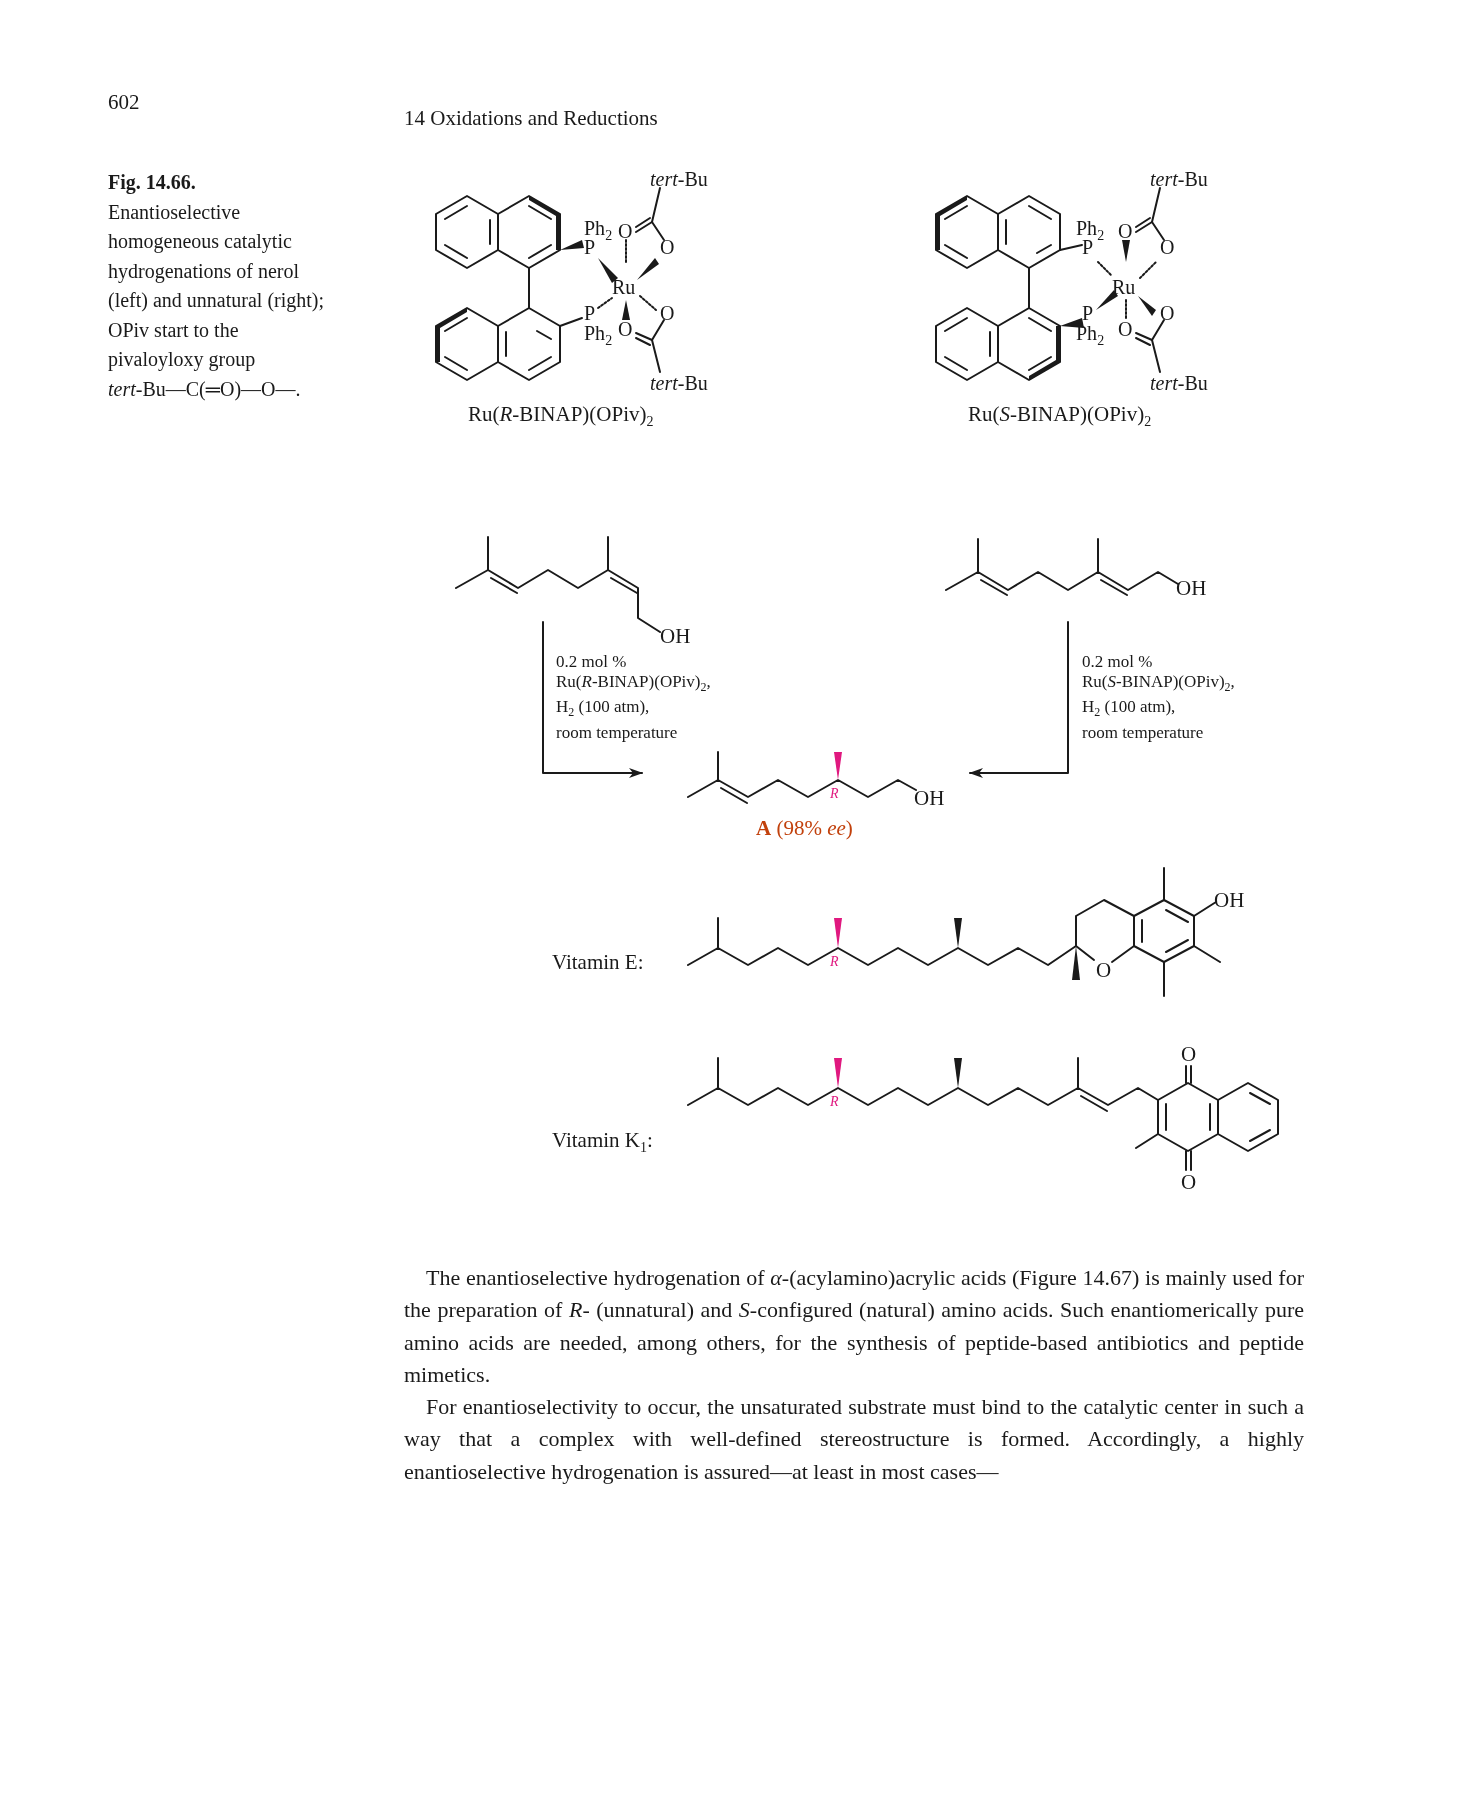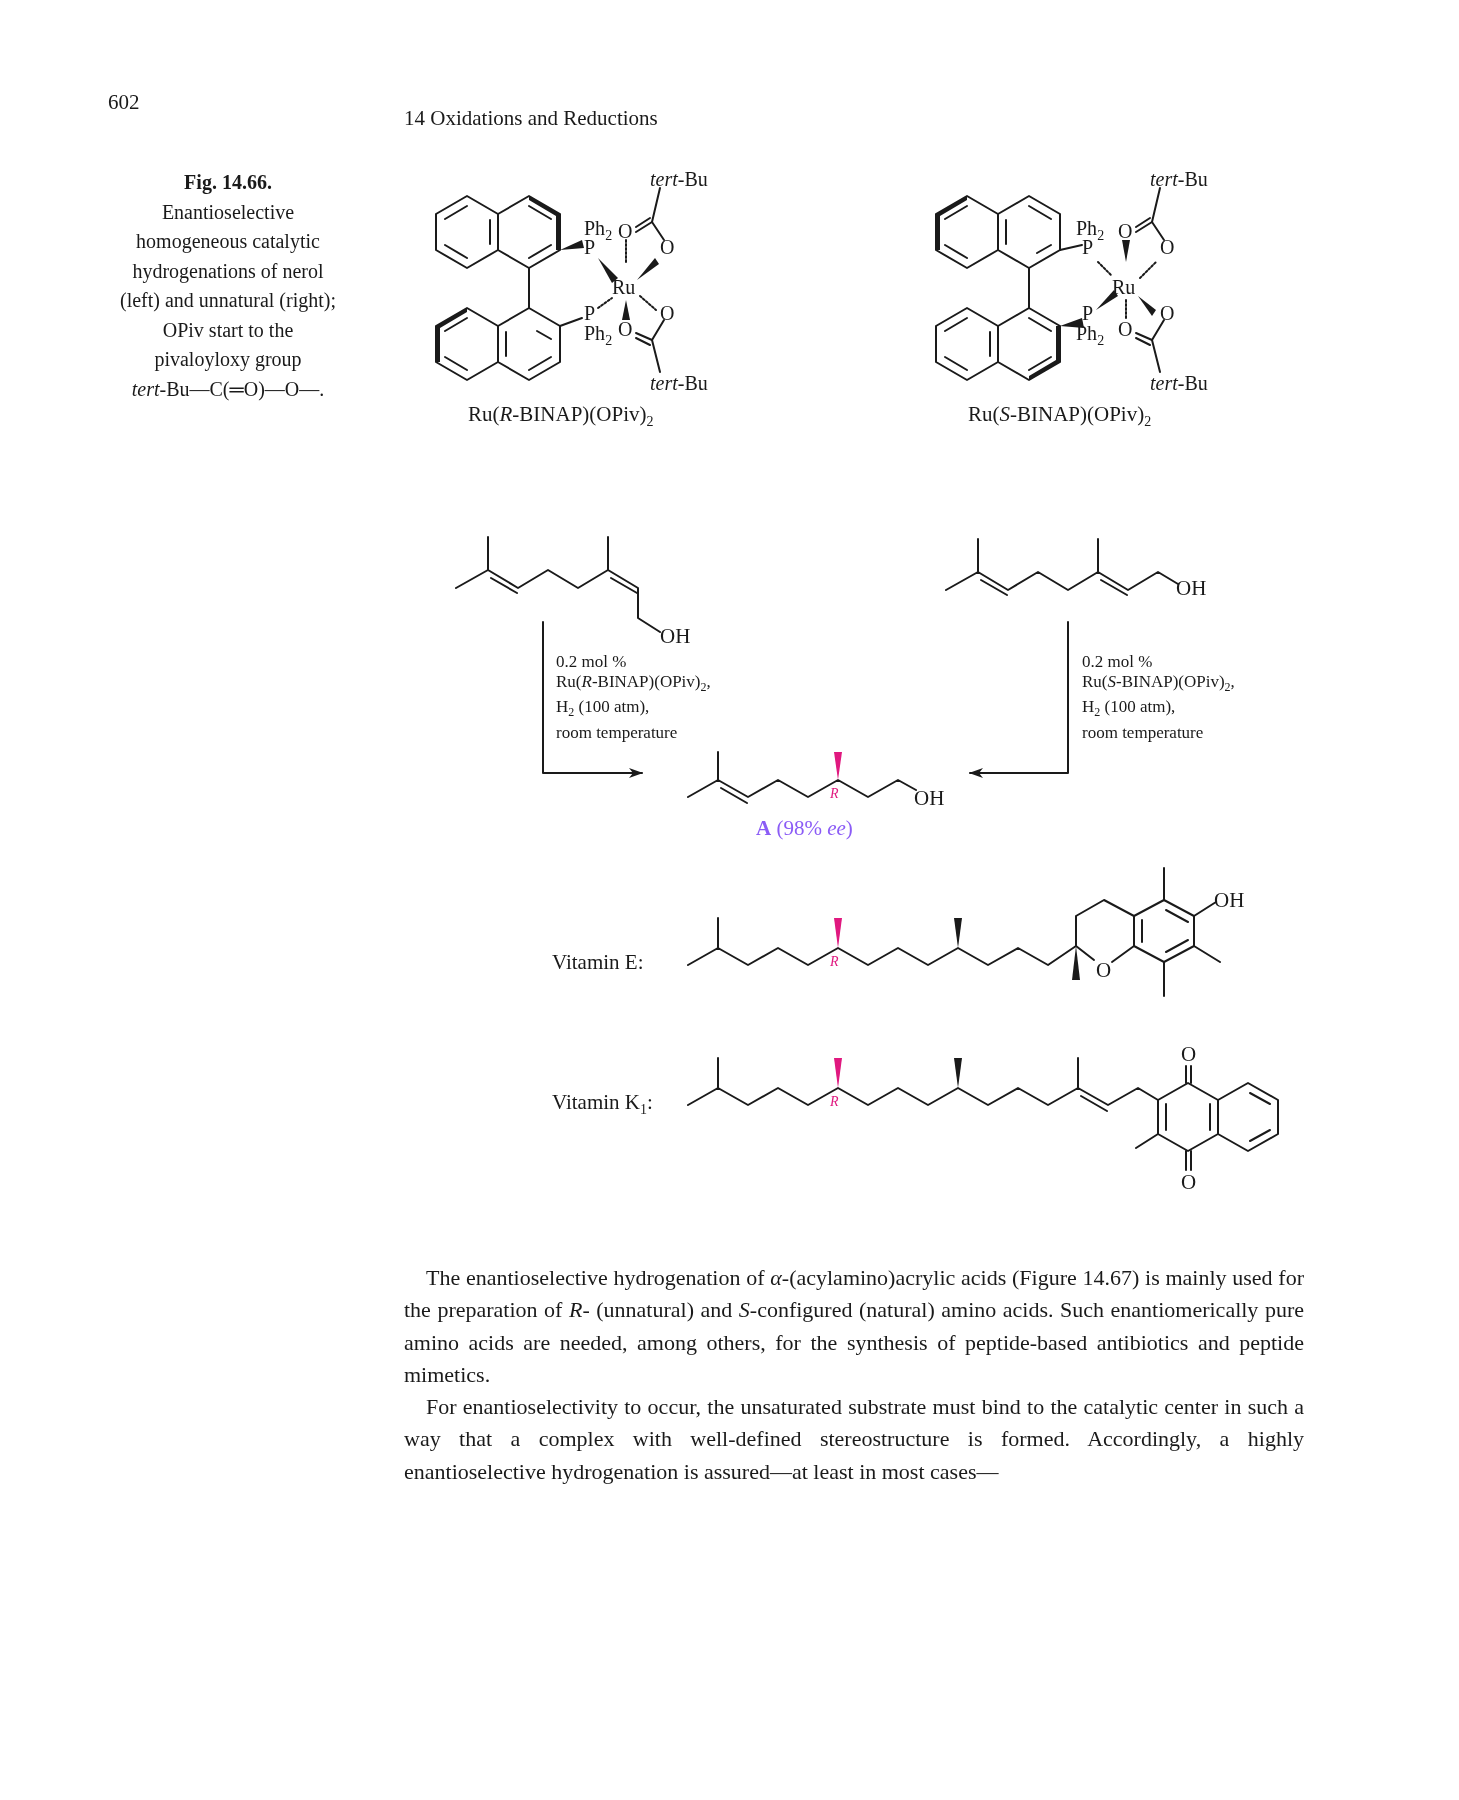--- a/index.html
+++ b/index.html
@@ -1,21 +1,21 @@
 <!DOCTYPE html>
 <html><head>
 <meta charset="utf-8">
 <style>
   html, body { margin:0; padding:0; background:#ffffff; }
   body { width:1459px; height:1800px; position:relative; overflow:hidden;
          font-family:"Liberation Serif","DejaVu Serif",serif; color:#1a1a1a; }
   .abs { position:absolute; }
   .header-num { left:108px; top:90px; font-size:21px; }
   .header-title { left:404px; top:106px; font-size:21px; }
-  .caption { left:108px; top:168px; width:240px; font-size:20px; line-height:29.5px;text-align:center; }
+  .caption { left:108px; top:168px; width:240px; font-size:20px; line-height:29.5px; }
   .caption .fig { font-weight:bold; display:block; }
   .caption .it { font-style:italic; }
   svg text { font-family:"Liberation Serif","DejaVu Serif",serif; }
   .body-text { left:404px; top:1262px; width:900px; font-size:22px; line-height:32.3px; text-align:justify; }
   .body-text p { margin:0; }
   .body-text p.indent { text-indent:22px; }
   .it { font-style:italic; }
   .bold { font-weight:bold; }
 </style>
 </head>
@@ -240,30 +240,30 @@
 
 <div class="abs" style="left:1082px;top:652px;font-size:17px;line-height:20px;">
   <div>0.2 mol %</div>
   <div><span>Ru(</span><span class="it">S</span><span>-BINAP)(OPiv)</span><sub style="font-size:12px">2</sub><span>,</span></div>
   <div><span>H</span><sub style="font-size:12px">2</sub><span> (100 atm),</span></div>
   <div>room temperature</div>
 </div>
 
 <div class="abs" style="left:830px;top:786px;font-size:14px;color:#e0187f;font-style:italic;">R</div>
 <div class="abs" style="left:914px;top:786px;font-size:21px;">OH</div>
-<div class="abs" style="left:756px;top:816px;font-size:21px;color:#8b5cf6;">
+<div class="abs" style="left:756px;top:816px;font-size:21px;color:#c2410c;">
   <span class="bold">A</span><span> (98% </span><span class="it">ee</span><span>)</span>
 </div>
 
 <div class="abs" style="left:552px;top:950px;font-size:21px;">Vitamin E:</div>
 <div class="abs" style="left:830px;top:954px;font-size:14px;color:#e0187f;font-style:italic;">R</div>
 <div class="abs" style="left:1096px;top:958px;font-size:21px;">O</div>
 <div class="abs" style="left:1214px;top:888px;font-size:21px;">OH</div>
 
-<div class="abs" style="left:552px;top:1090px;font-size:21px;">
+<div class="abs" style="left:552px;top:1128px;font-size:21px;">
   <span>Vitamin K</span><sub style="font-size:14px">1</sub><span>:</span>
 </div>
 <div class="abs" style="left:830px;top:1094px;font-size:14px;color:#e0187f;font-style:italic;">R</div>
 <div class="abs" style="left:1181px;top:1042px;font-size:21px;">O</div>
 <div class="abs" style="left:1181px;top:1170px;font-size:21px;">O</div>
 
 <div class="abs body-text">
   <p class="indent"><span>The enantioselective hydrogenation of </span><span class="it">α</span><span>-(acylamino)acrylic acids (Figure 14.67) is mainly used for the preparation of </span><span class="it">R</span><span>- (unnatural) and </span><span class="it">S</span><span>-configured (natural) amino acids. Such enantiomerically pure amino acids are needed, among others, for the synthesis of peptide-based antibiotics and peptide mimetics.</span></p>
   <p class="indent">For enantioselectivity to occur, the unsaturated substrate must bind to the catalytic center in such a way that a complex with well-defined stereostructure is formed. Accordingly, a highly enantioselective hydrogenation is assured—at least in most cases—</p>
 </div>

